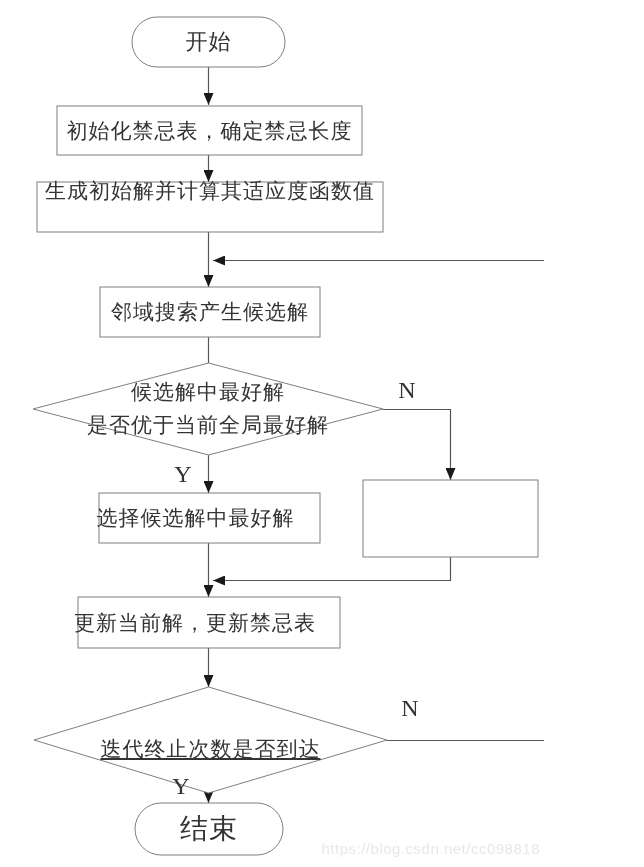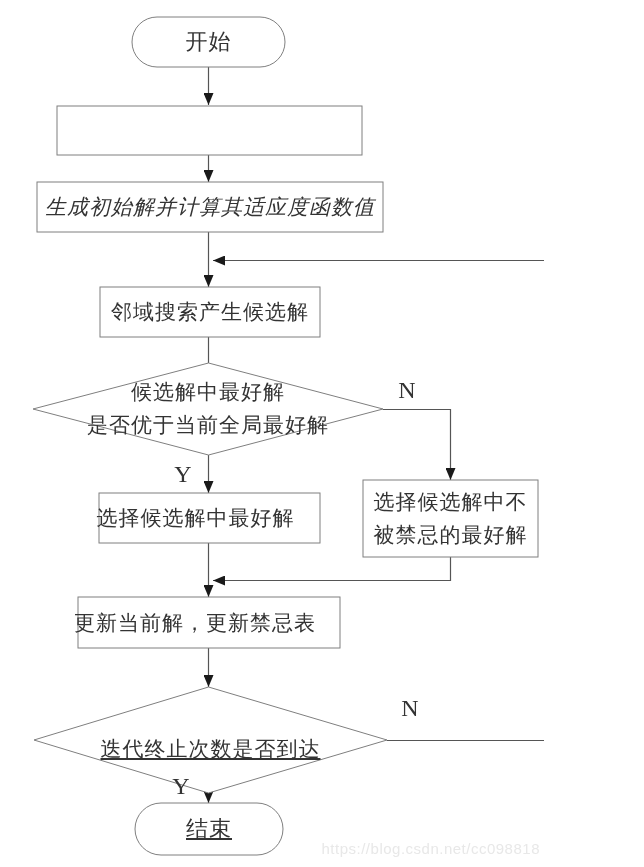--- a/index.html
+++ b/index.html
@@ -85,38 +85,37 @@
       <rect class="shape" x="99" y="493" width="221" height="50"></rect>
       <rect class="shape" x="363" y="480" width="175" height="77"></rect>
       <rect class="shape" x="78" y="597" width="262" height="51"></rect>
       <polygon class="shape" points="208.5,687 387,740 208.5,793 34,740"></polygon>
       <rect class="shape" x="135" y="803" width="148" height="52" rx="26" ry="26"></rect>
     </g>
   </svg>
 
   <div class="label" style="left:132px;top:17px;width:153px;height:50px;font-size:22px;">开始</div>
 
+  <div class="label" style="left:57px;top:106px;width:305px;height:49px;">初始化禁忌表，确定禁忌长度</div>
 
-  <div class="label" style="left:37px;top:182px;width:346px;height:50px;font-style:italic;">生成初始解并计算其适应度函数值</div>
+  <div class="label" style="left:37px;top:166px;width:346px;height:50px;">生成初始解并计算其适应度函数值</div>
 
   <div class="label" style="left:100px;top:287px;width:220px;height:50px;">邻域搜索产生候选解</div>
 
   <div class="label two-line" style="left:33px;top:363px;width:350px;height:92px;">候选解中最好解
 是否优于当前全局最好解</div>
 
   <div class="label" style="left:85px;top:493px;width:221px;height:50px;">选择候选解中最好解</div>
 
-  <div class="label two-line" style="left:363px;top:480px;width:175px;height:77px;">选择候选解中不
-被禁忌的最好解</div>
 
   <div class="label" style="left:64px;top:597px;width:262px;height:51px;">更新当前解，更新禁忌表</div>
 
   <div class="label" style="left:34px;top:696px;width:353px;height:106px;text-decoration:underline;">迭代终止次数是否到达</div>
 
-  <div class="label" style="left:135px;top:803px;width:148px;height:52px;font-size:22px;text-decoration:underline;">结束</div>
+  <div class="label" style="left:135px;top:803px;width:148px;height:52px;font-size:28px;">结束</div>
 
   <div class="branch" style="left:167px;top:459px;width:32px;height:30px;">Y</div>
 
   <div class="branch" style="left:390px;top:375px;width:34px;height:30px;">N</div>
 
   <div class="branch" style="left:165px;top:771px;width:32px;height:30px;">Y</div>
 
   <div class="branch" style="left:392px;top:693px;width:36px;height:30px;">N</div>
 
   <div class="watermark">https://blog.csdn.net/cc098818</div>

